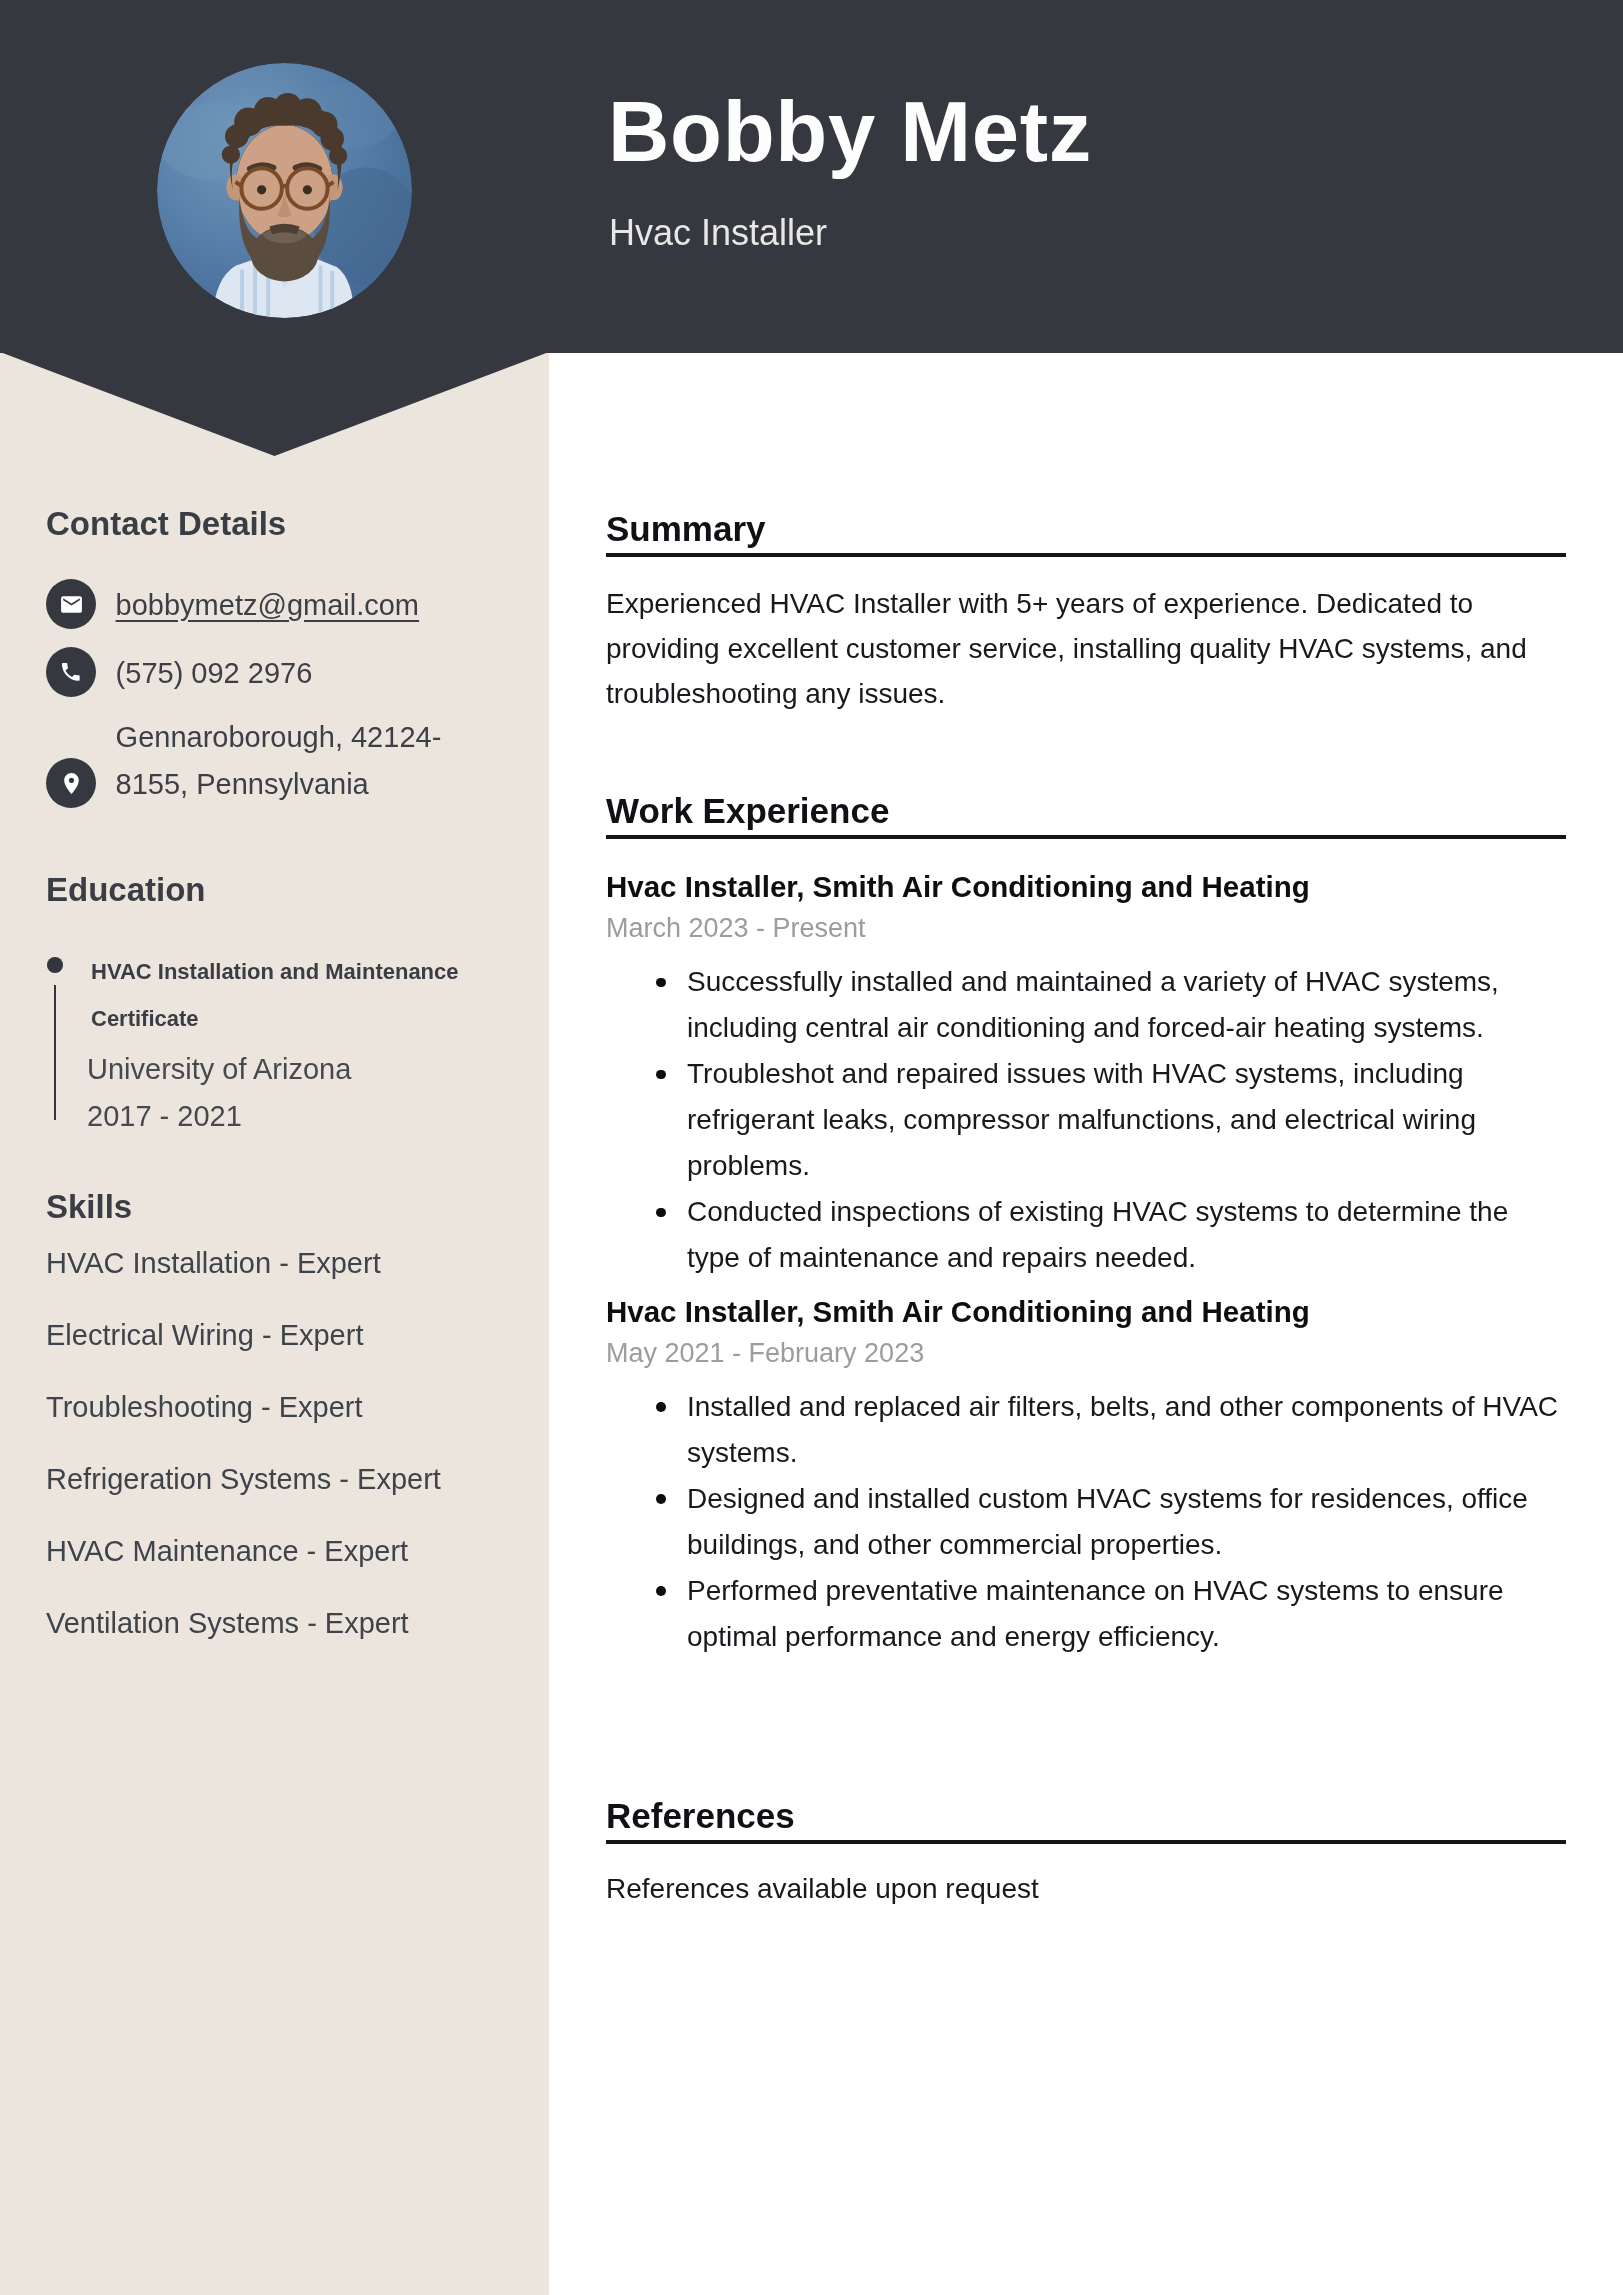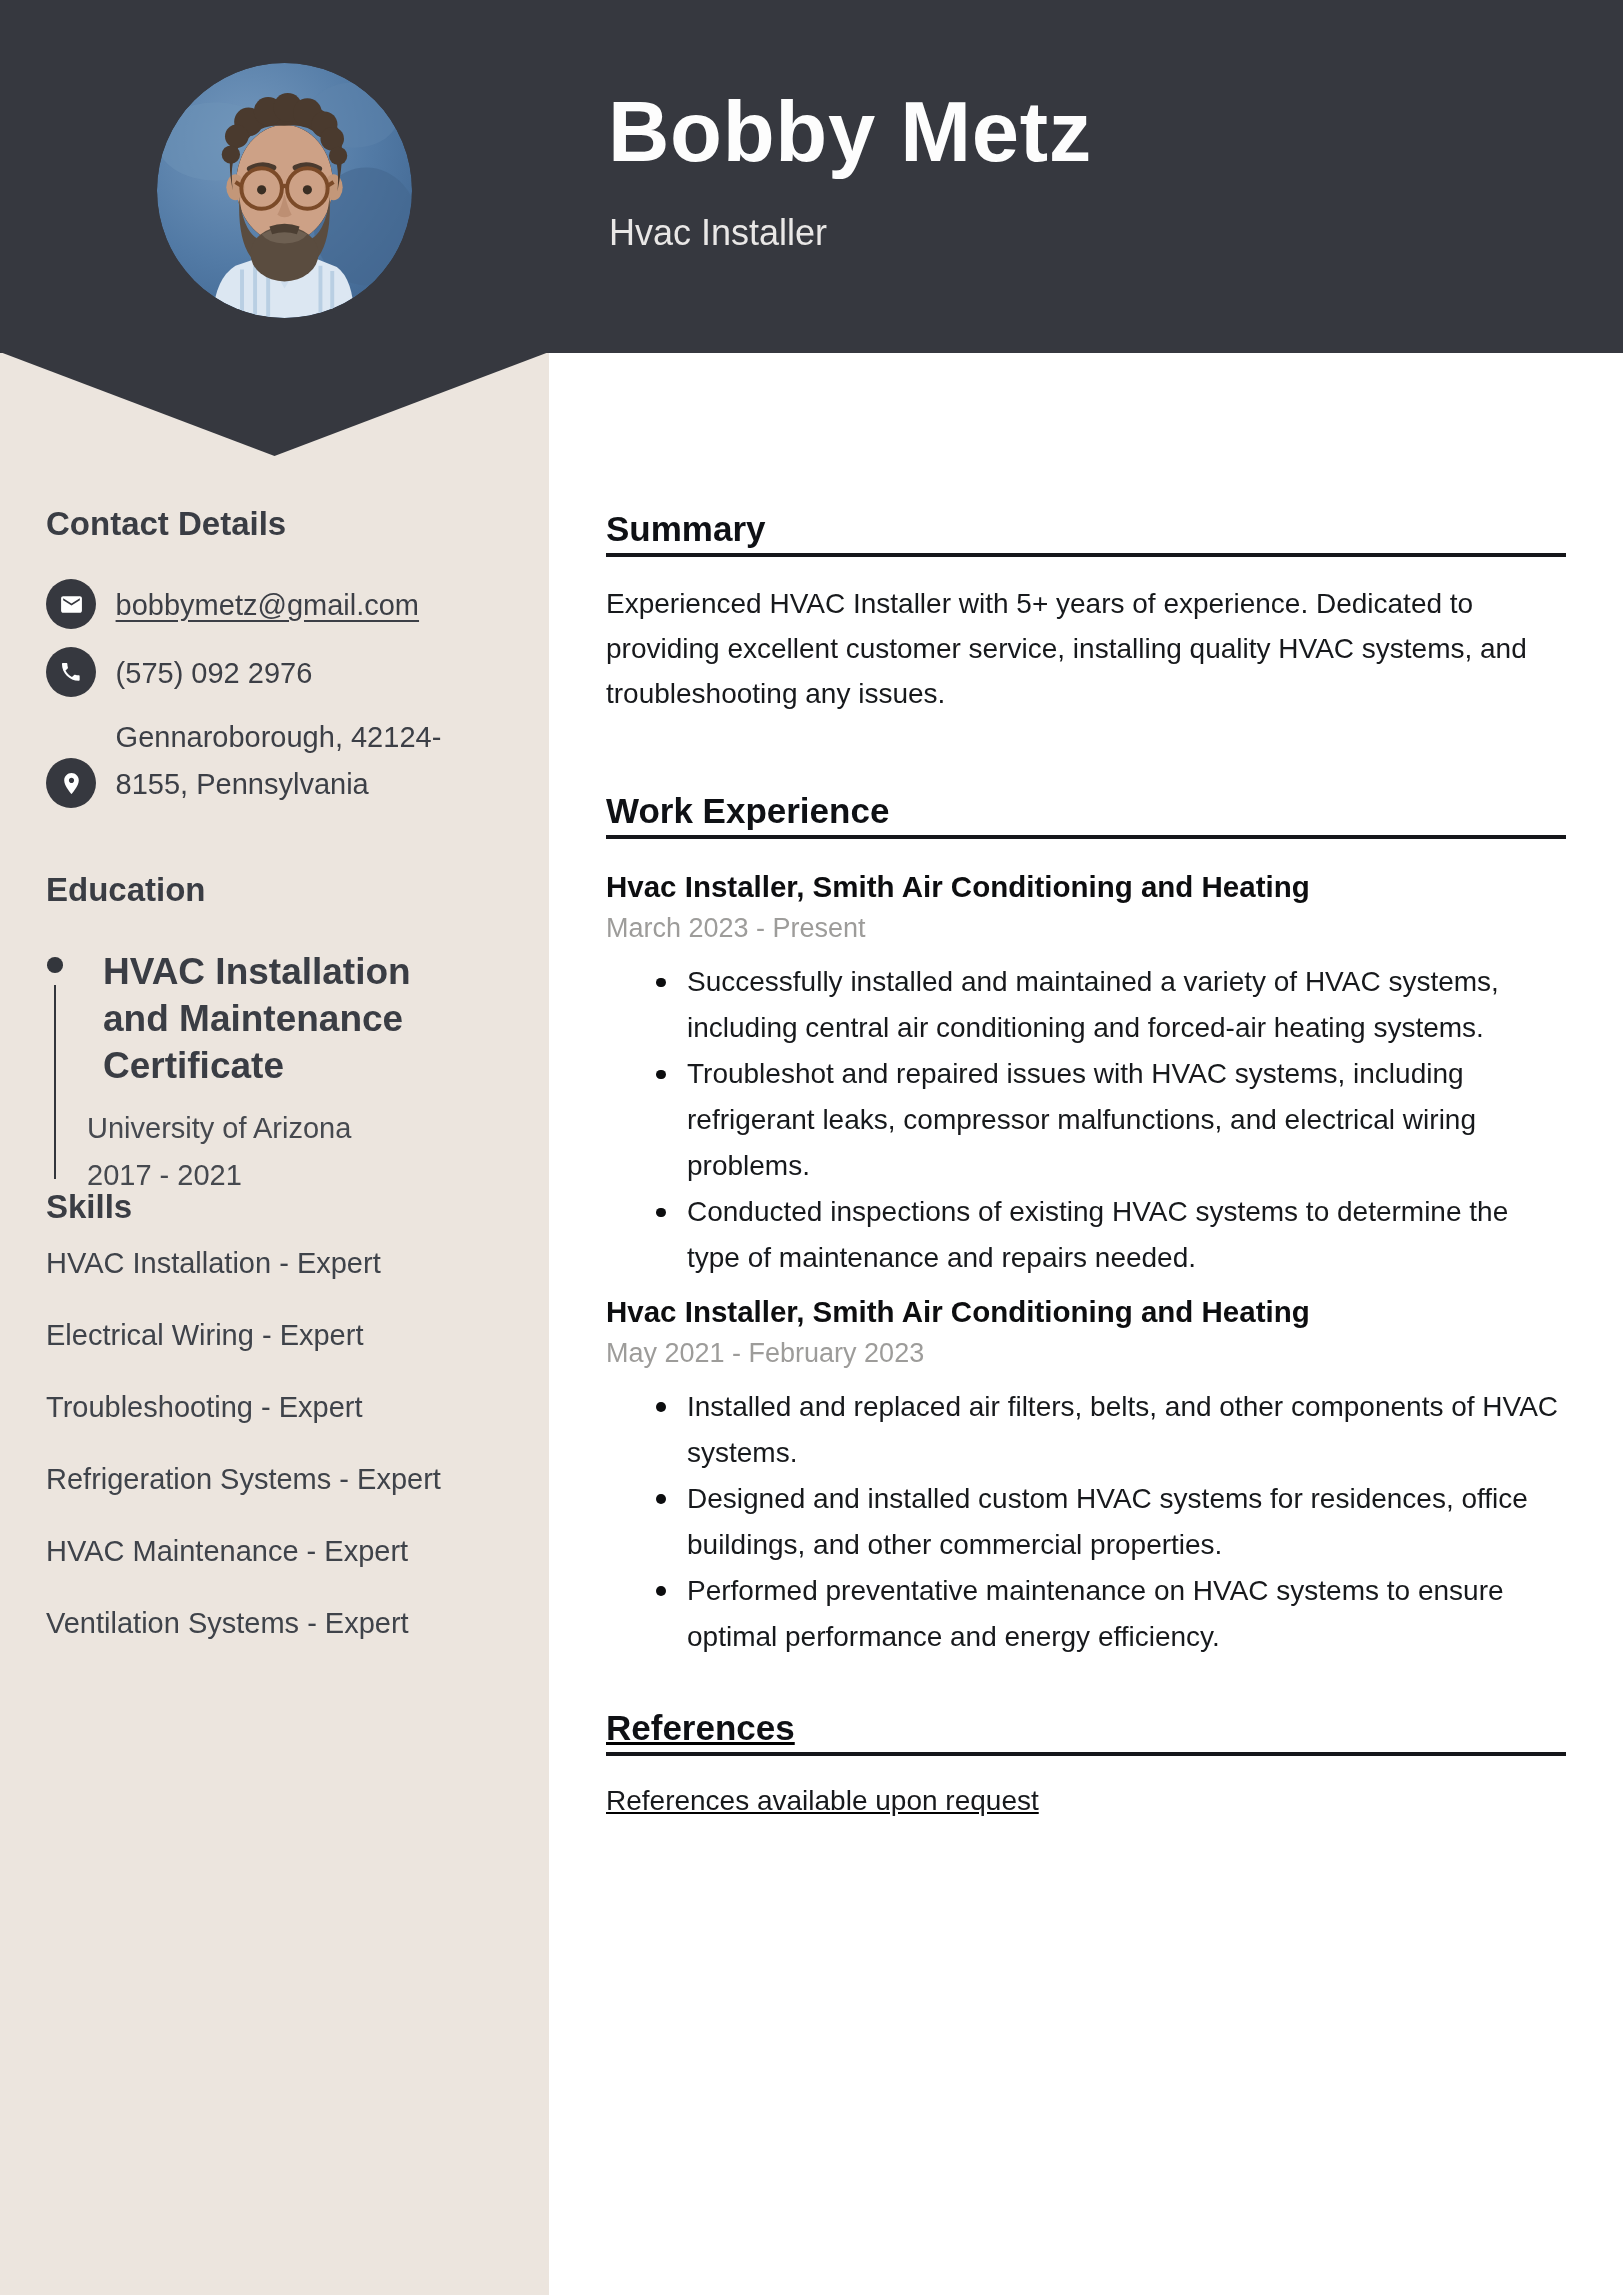--- a/index.html
+++ b/index.html
@@ -23,21 +23,21 @@
   .contact-row{display:flex;align-items:flex-end;margin-bottom:17.7px;}
   .cicon{flex:0 0 50px;width:50px;height:50px;border-radius:50%;background:#36383F;
          display:flex;align-items:center;justify-content:center;margin-right:19.6px;}
   .cicon svg{display:block;}
   .ctext{font-size:29px;line-height:47px;color:#3C3F46;width:373px;}
   .ctext a{color:#3C3F46;text-decoration:underline;text-underline-offset:5.2px;}
   .edu-entry{position:relative;margin-top:39px;padding-left:41px;width:380px;}
   .edu-entry::before{content:'';position:absolute;left:1.3px;top:9.2px;width:15.7px;height:15.7px;
          border-radius:50%;background:#33363C;}
   .edu-entry::after{content:'';position:absolute;left:7.9px;top:37px;bottom:19.6px;width:2.6px;background:#33363C;}
-  .edu-degree{font-size:37px;line-height:47px;font-weight:600;color:#3A3D44;margin:16px;}
+  .edu-degree{font-size:22px;line-height:47px;font-weight:600;color:#3A3D44;margin:4px;}
   .edu-school,.edu-dates{font-size:29px;line-height:47px;font-weight:400;color:#46494F;margin:0;}
   .skills-list{list-style:none;margin:21px 0 0 0;padding:0;}
   .skills-list li{font-size:29px;line-height:33px;color:#3F434A;margin-bottom:39px;}
   
   .main-section{position:absolute;left:606px;width:960px;}
   .main-heading{font-size:35px;line-height:41px;font-weight:600;color:#0F1115;margin:0;letter-spacing:0;}
   .rule{height:4.6px;background:#15161A;margin-top:3.9px;}
   .summary-text,.refs-text{font-size:28px;line-height:45px;color:#17191C;margin:23.6px 0 0 0;}
   .refs-text{margin-top:26px;line-height:37px;}
   .job{margin:0;}
@@ -196,20 +196,20 @@
       <p class="job-title">Hvac Installer, Smith Air Conditioning and Heating</p>
       <p class="job-dates">May 2021 - February 2023</p>
       <ul class="job-bullets">
           <li>Installed and replaced air filters, belts, and other components of HVAC systems.</li>
           <li>Designed and installed custom HVAC systems for residences, office buildings, and other commercial properties.</li>
           <li>Performed preventative maintenance on HVAC systems to ensure optimal performance and energy efficiency.</li>
         </ul>
     </div>
   </div>
 
-  <div class="main-section" style="top:1707px;text-decoration:underline;">
+  <div class="main-section" style="top:1795px;">
     <h2 class="main-heading">References</h2>
     <div class="rule"></div>
     <p class="refs-text">References available upon request</p>
   </div>
 
 </div>
 
 
 </body></html>

